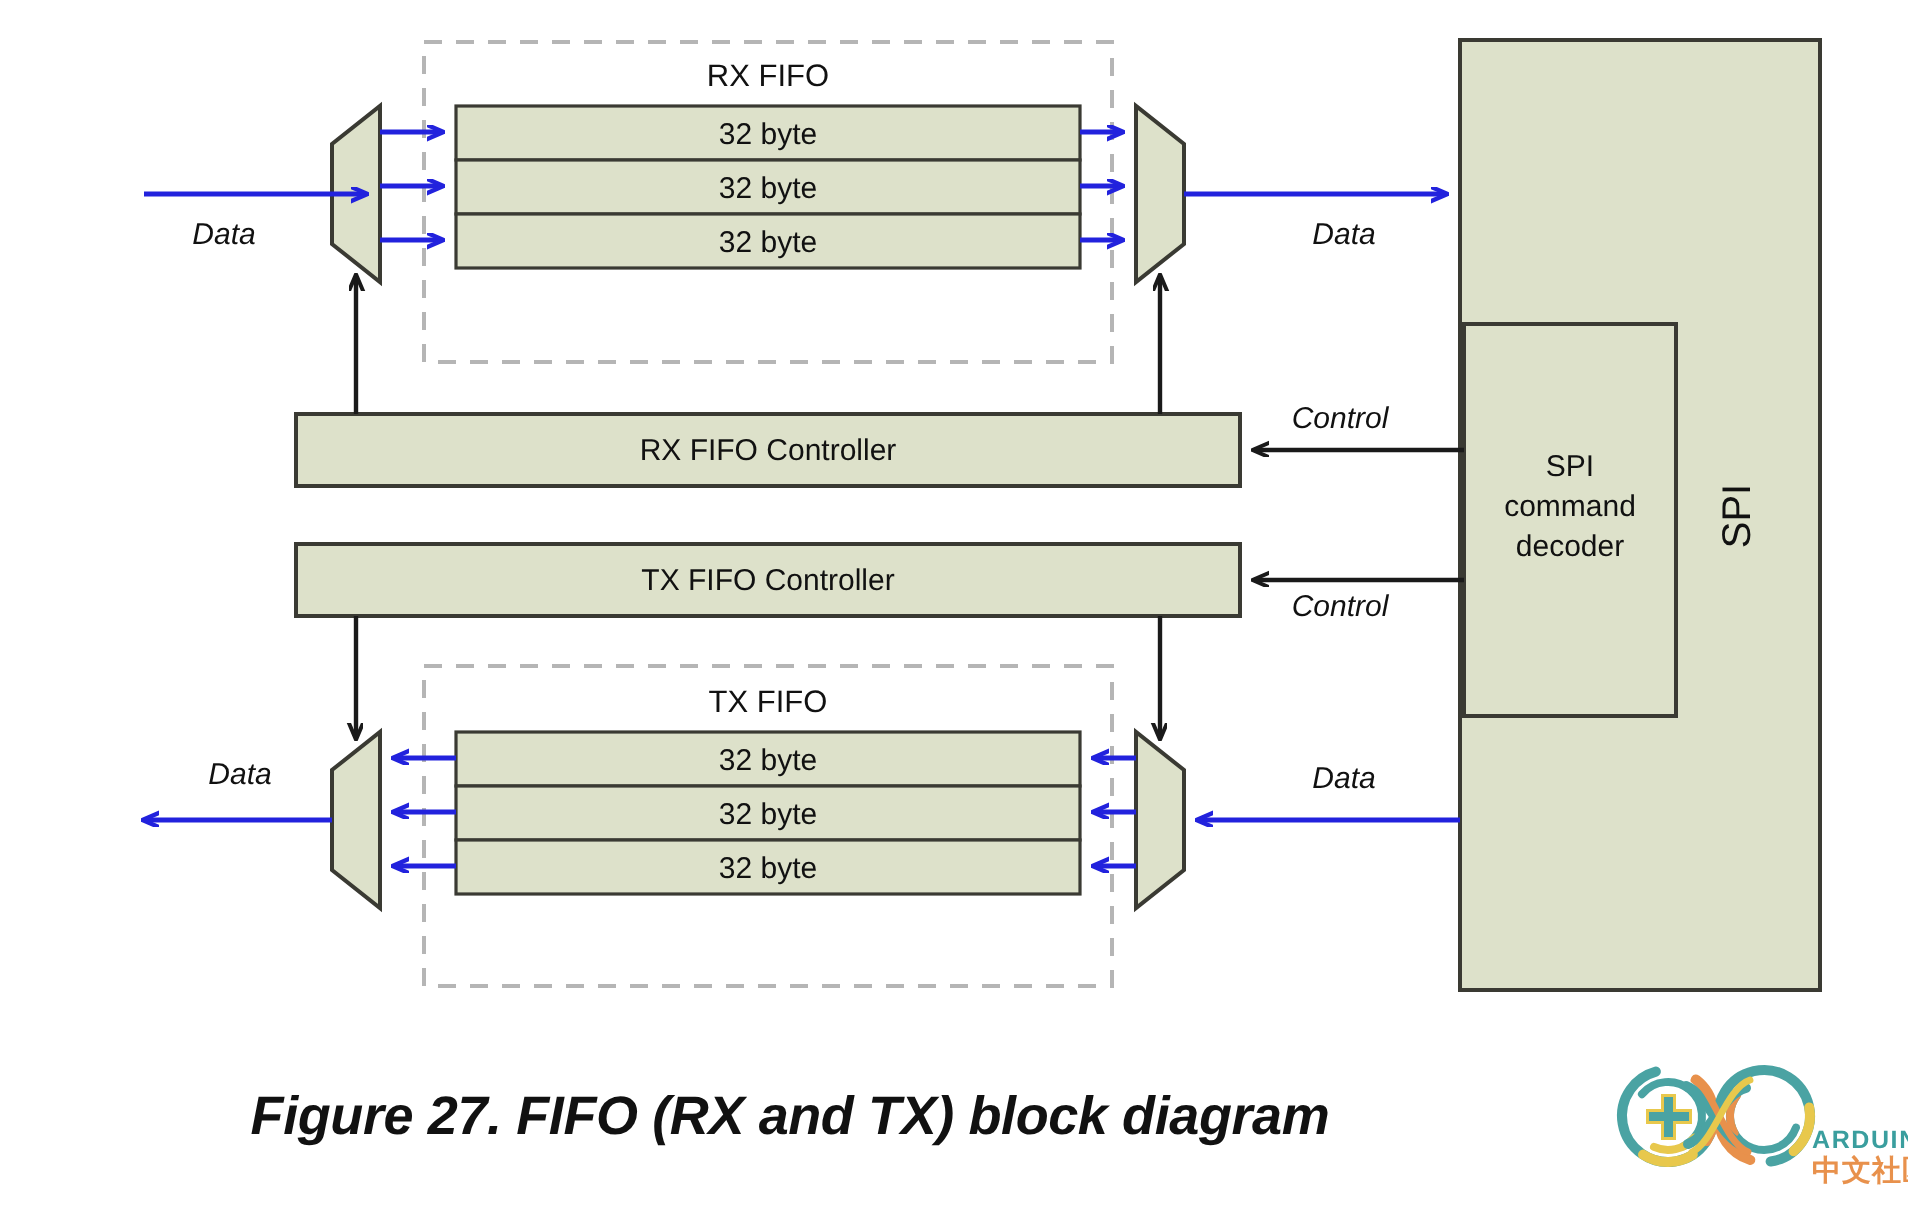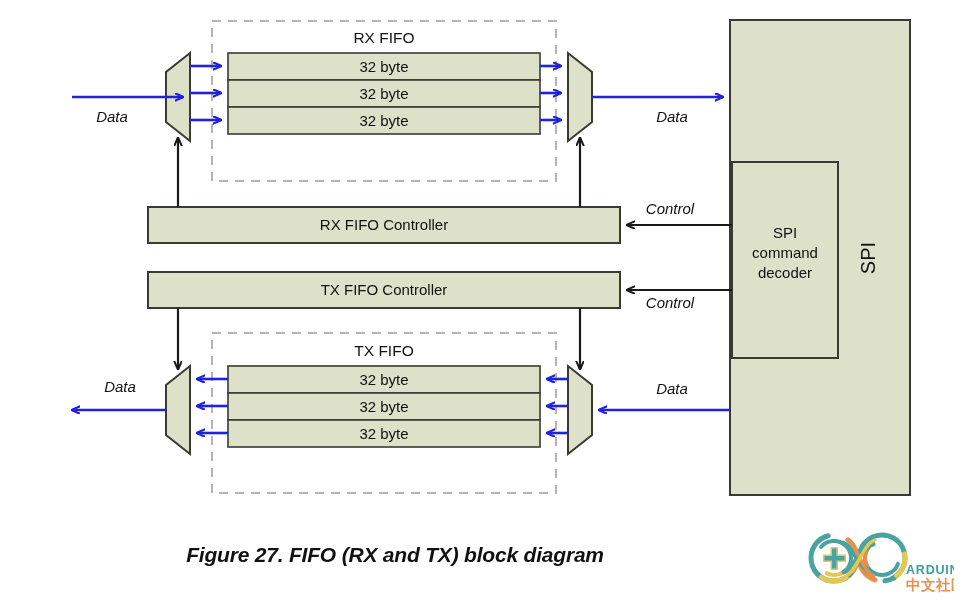--- a/index.html
+++ b/index.html
@@ -36,21 +36,21 @@
   .lbl-spi { font-family: "Liberation Sans", sans-serif; font-size: 20px; fill: #111111; }
   .caption-text {
     position: absolute;
     left: 0;
     top: 543px;
     width: 790px;
     text-align: center;
     font-family: "Liberation Sans", sans-serif;
     font-style: italic;
     font-weight: bold;
-    font-size: 21px;
+    font-size: 27px;
     color: #111111;
     letter-spacing: -0.2px;
   }
   #arduino-logo {
     position: absolute;
     left: 806px;
     top: 527px;
     width: 148px;
     height: 70px;
   }

